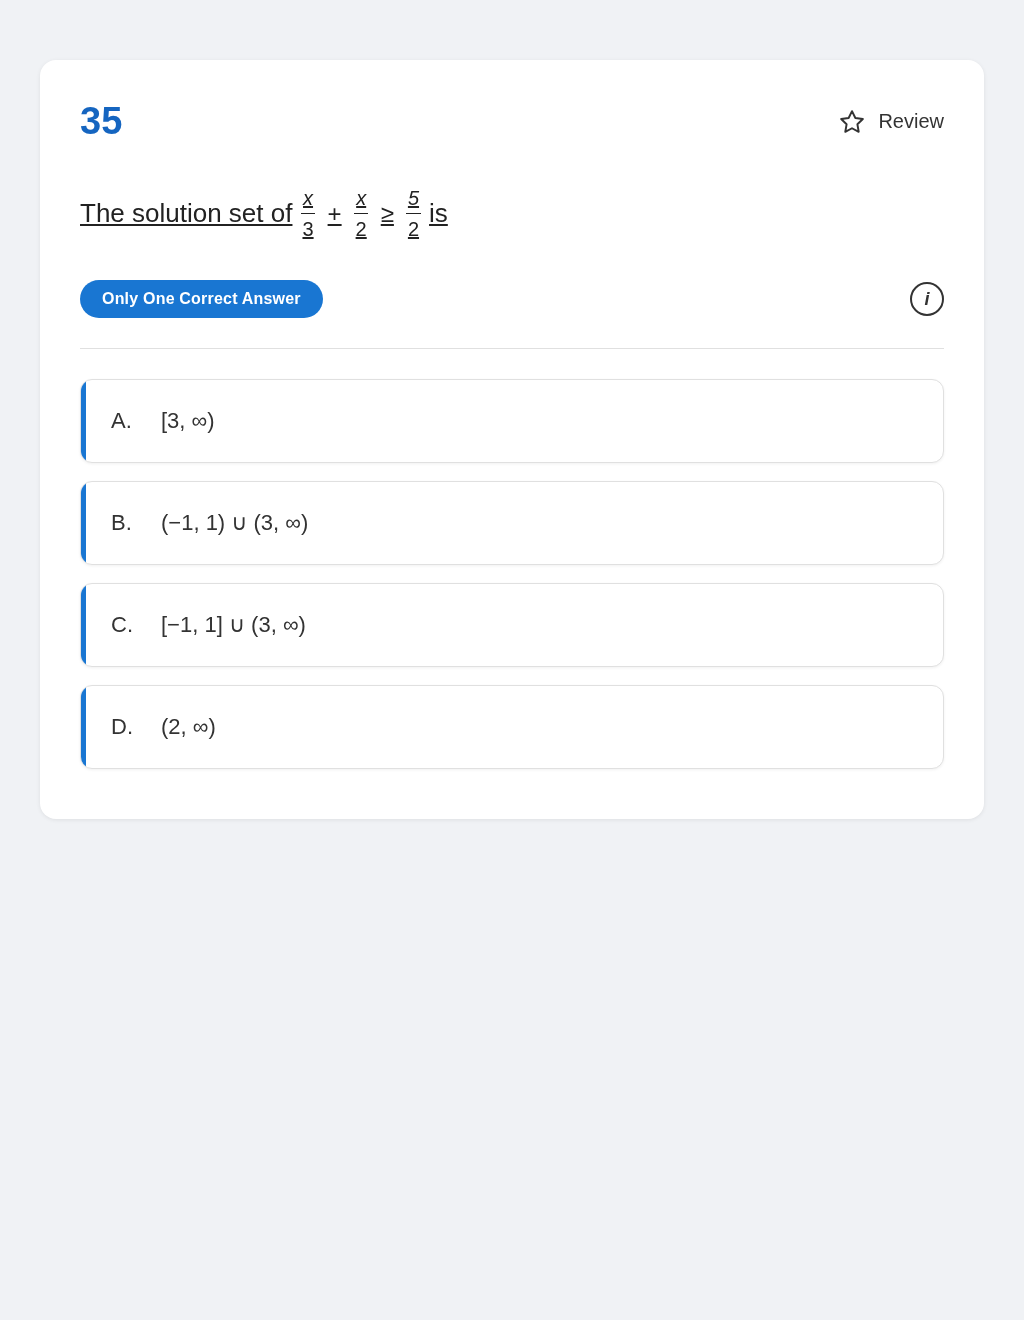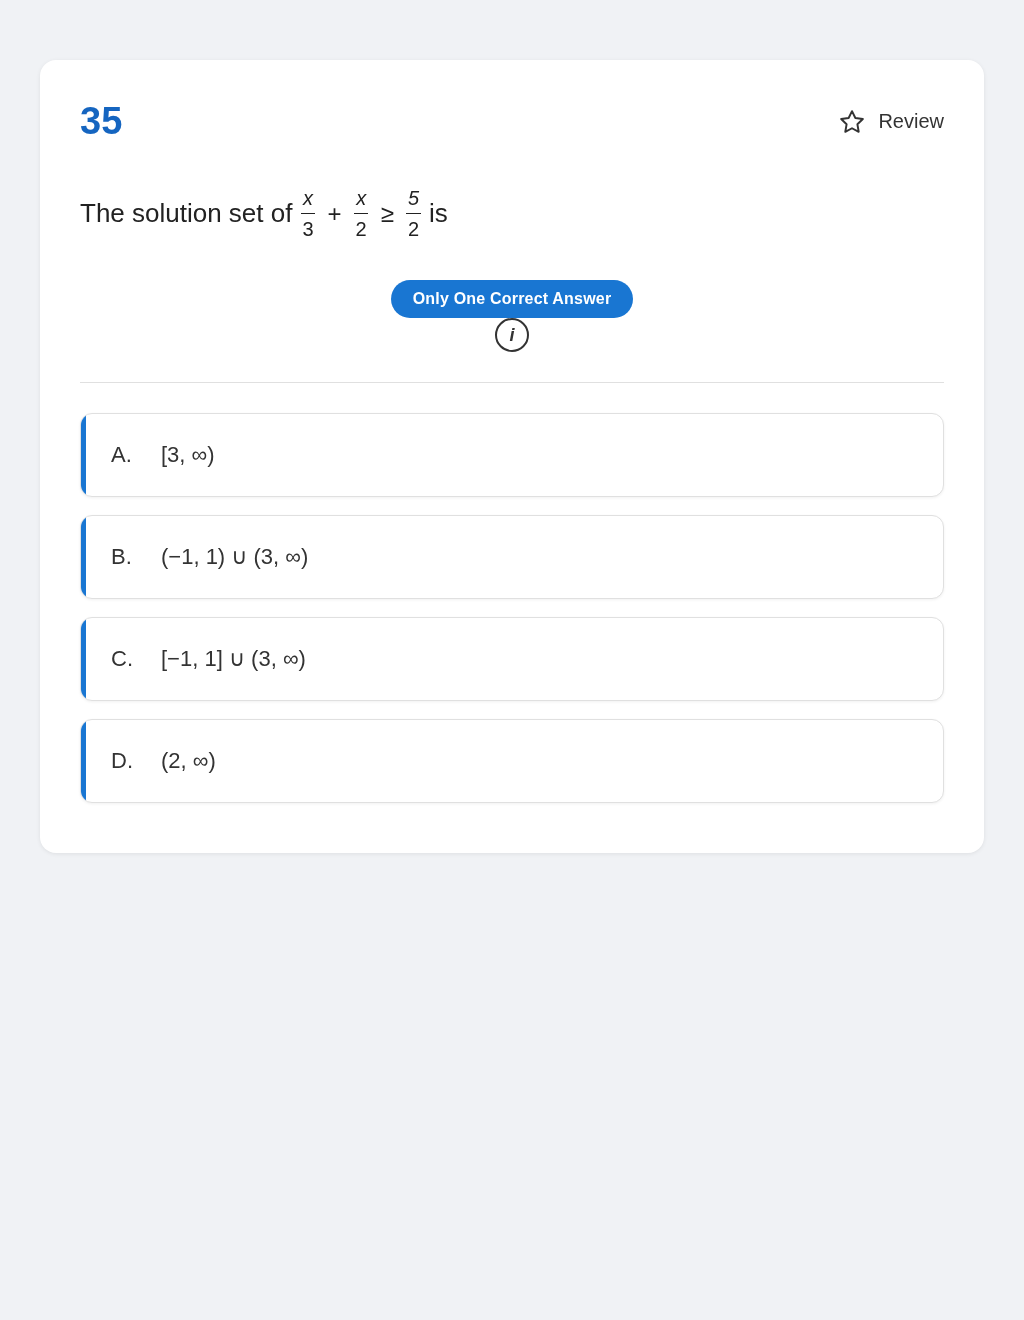--- a/index.html
+++ b/index.html
@@ -64,20 +64,21 @@
 
     .question-text {
       font-size: 26px;
       color: #222;
       margin-bottom: 36px;
       line-height: 1.5;
       display: flex;
       align-items: center;
       flex-wrap: wrap;
       gap: 6px;
+      text-decoration: underline;
     }
 
     .math-frac {
       display: inline-flex;
       flex-direction: column;
       align-items: center;
       font-size: 22px;
       vertical-align: middle;
       margin: 0 2px;
     }
@@ -98,21 +99,20 @@
       font-size: 24px;
       margin: 0 4px;
       vertical-align: middle;
     }
 
     .badge-row {
       display: flex;
       justify-content: space-between;
       align-items: center;
       margin-bottom: 30px;
-      flex-direction: column;
     }
 
     .badge {
       background-color: #1976d2;
       color: #fff;
       border-radius: 25px;
       padding: 10px 22px;
       font-size: 16px;
       font-weight: 600;
       letter-spacing: 0.2px;

